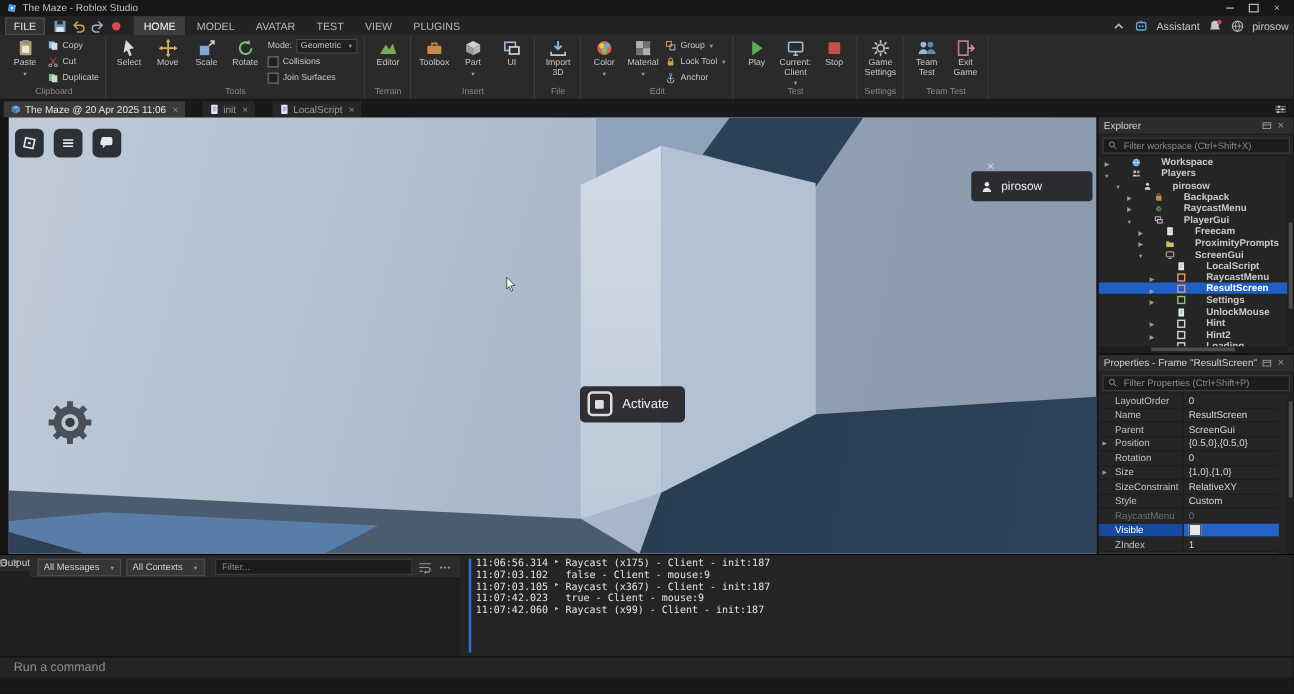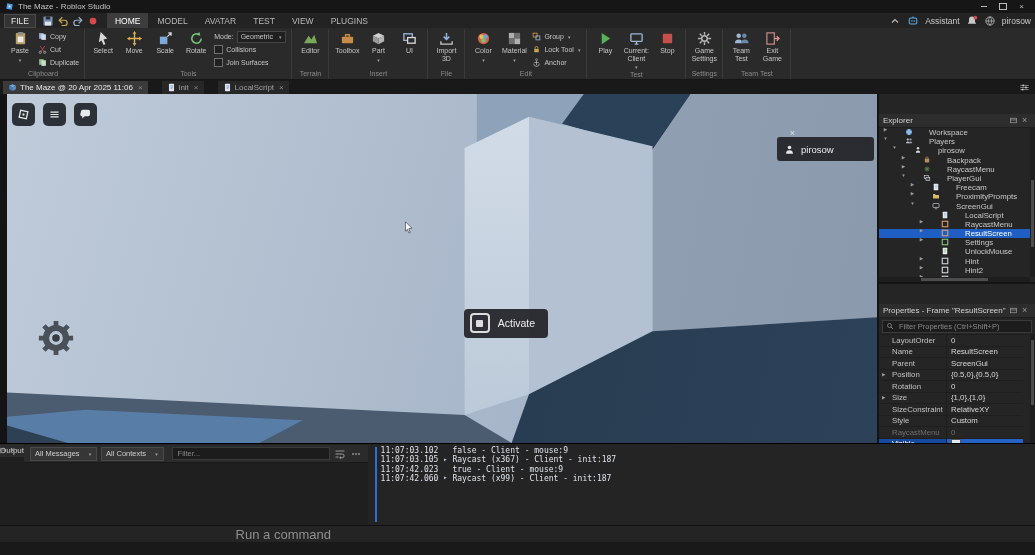--- a/index.html
+++ b/index.html
@@ -81,31 +81,31 @@
   .badge{position:absolute;right:3px;top:43px;width:90px;height:24px;background:rgba(36,36,40,.93);border-radius:3px;
          display:flex;align-items:center;gap:6px;padding-left:7px;}
   .bicon{width:11px;height:11px;display:inline-flex;}
   .blabel{color:#ececec;font-size:9.5px;}
   .badge-close{position:absolute;right:82px;top:34px;color:#e2e2e2;font-size:9px;}
   .worldgear{position:absolute;left:30px;top:225px;width:38px;height:38px;display:block;opacity:.95;}
   .worldgear svg{width:100%;height:100%;}
   
   .rightcol{width:156px;display:flex;flex-direction:column;background:#252525;border-left:2px solid #141414;flex:0 0 auto;}
   .panel-h{height:13px;background:#2d2d2d;display:flex;align-items:center;padding:0 4px;font-size:8px;color:#d4d4d4;
-           border-bottom:1px solid #1e1e1e;flex:0 0 auto;white-space:nowrap;overflow:hidden;margin-top:20px;}
+           border-bottom:1px solid #1e1e1e;flex:0 0 auto;white-space:nowrap;overflow:hidden;}
   .ph-icons{margin-left:auto;display:flex;gap:4px;align-items:center;color:#9a9a9a;}
   .phic{width:9px;height:9px;display:inline-flex;font-size:9px;line-height:9px;color:#9a9a9a;}
   .searchrow{height:14px;display:flex;align-items:center;padding:1px 3px;border-bottom:1px solid #1e1e1e;flex:0 0 auto;}
   .searchbox{flex:1;display:flex;align-items:center;gap:3px;background:#1c1c1c;border:1px solid #3a3a3a;height:11px;padding:0 3px;}
   .searchbox input{flex:1;background:transparent;border:0;outline:0;color:#cfcfcf;font-size:7.5px;font-family:inherit;min-width:0;}
   .searchbox input::placeholder{color:#8a8a8a;}
   .sic{width:8px;height:8px;display:inline-flex;flex:0 0 auto;}
   .explorer{height:188px;display:flex;flex-direction:column;flex:0 0 auto;}
   .tree{flex:1;position:relative;overflow:hidden;background:#252525;padding-right:5px;}
-  .trow{display:flex;align-items:flex-start;gap:16px;height:9.2px;color:#c9c9c9;font-size:7.8px;white-space:nowrap;}
+  .trow{display:flex;align-items:flex-end;gap:16px;height:9.2px;color:#c9c9c9;font-size:7.8px;white-space:nowrap;font-weight:bold;}
   .trow.sel{background:#1f5fc4;color:#fff;}
   .arr{width:7px;flex:0 0 auto;font-size:4.5px;color:#9a9a9a;text-align:center;line-height:1;}
   .ticon{width:8px;height:8px;flex:0 0 auto;display:inline-flex;}
   .vsb{position:absolute;right:0;top:0;bottom:5px;width:5px;background:#1e1e1e;}
   .vsb .thumb{position:absolute;left:1px;right:1px;background:#4d4d4d;}
   .hsb{position:absolute;left:0;right:5px;bottom:0;height:5px;background:#1e1e1e;}
   .hsb .thumb{position:absolute;top:1px;bottom:1px;background:#4d4d4d;}
   .props{flex:1;display:flex;flex-direction:column;border-top:2px solid #141414;min-height:0;}
   .pgrid{flex:1;overflow:hidden;position:relative;background:#252525;padding-right:12px;}
   .prow{display:grid;grid-template-columns:68px 1fr;height:10.5px;border-bottom:1px solid #1e1e1e;font-size:7.8px;}
@@ -131,21 +131,21 @@
   .spacer{flex:1;}
   .filterbox{flex:0 0 150px;height:11px;}
   .logs{flex:1;background:#242424;position:relative;padding:2px 0 0 13px;
         font-family:"DejaVu Sans Mono",monospace;font-size:8px;color:#dfe5ec;}
   .logbar{position:absolute;left:7px;top:3px;bottom:3px;width:2px;background:#2e6fd6;}
   .lrow{height:9.3px;display:flex;align-items:center;gap:4px;white-space:nowrap;}
   .lexp{width:6px;font-size:4.5px;color:#b9c4d3;text-align:center;line-height:1;}
   
   .cmd{height:30px;display:flex;flex-direction:column;flex:0 0 auto;}
   .cmdrow{height:16px;background:#242424;display:flex;align-items:center;padding-left:9px;border-top:1px solid #101010;}
-  .cmdrow input{background:transparent;border:0;outline:0;color:#bdbdbd;font-size:13px;width:320px;font-family:inherit;text-align:right;}
+  .cmdrow input{background:transparent;border:0;outline:0;color:#bdbdbd;font-size:10px;width:320px;font-family:inherit;}
   .cmdrow input::placeholder{color:#8f8f8f;}
   .cmdfoot{flex:1;background:#191919;}
 </style>
 </head>
 <body>
 
 <div class="app">
 
   <div class="titlebar">
     <span class="tb-icon" data-icon="app-icon">
@@ -693,20 +693,31 @@
           <span>Explorer</span>
           <span class="ph-icons">
             <span class="phic" data-icon="dock-icon">
                 <svg viewBox="0 0 16 16" xmlns="http://www.w3.org/2000/svg">
                   <rect x="2.5" y="4" width="11" height="8" fill="none" stroke="#9a9a9a" stroke-width="1.3"></rect>
                   <path d="M2.5 7 h11" stroke="#9a9a9a" stroke-width="1.3"></path>
                 </svg>
               </span>
             <span class="phic x-glyph"></span>
           </span>
+        </div>
+        <div class="searchrow">
+          <div class="searchbox">
+            <span class="sic" data-icon="search-icon">
+                <svg viewBox="0 0 16 16" xmlns="http://www.w3.org/2000/svg">
+                  <circle cx="7" cy="7" r="4" fill="none" stroke="#9a9a9a" stroke-width="1.4"></circle>
+                  <path d="M10 10 L14 14" stroke="#9a9a9a" stroke-width="1.6"></path>
+                </svg>
+              </span>
+            <input placeholder="Filter workspace (Ctrl+Shift+X)" style="">
+          </div>
         </div>
         <div class="tree" id="tree">
           <div class="trow" style="padding-left: 3px;">
               <span class="arr arr-c"></span>
               <span class="ticon">
                 <svg viewBox="0 0 16 16" xmlns="http://www.w3.org/2000/svg">
                   <circle cx="8" cy="8" r="6" fill="#5a9ad8"></circle>
                   <path d="M2 8 h12 M8 2 a9 9 0 0 1 0 12 M8 2 a9 9 0 0 0 0 12" stroke="#dce8f4" fill="none" stroke-width="1"></path>
                 </svg>
               </span>
@@ -1040,20 +1051,25 @@
       <span class="qicon" data-icon="more-icon">
           <svg viewBox="0 0 16 16" xmlns="http://www.w3.org/2000/svg">
             <circle cx="4" cy="8" r="1.2" fill="#9a9a9a"></circle>
             <circle cx="8" cy="8" r="1.2" fill="#9a9a9a"></circle>
             <circle cx="12" cy="8" r="1.2" fill="#9a9a9a"></circle>
           </svg>
         </span>
     </div>
     <div class="logs" id="logs">
       <div class="logbar"></div>
+    <div class="lrow">
+          <span class="ltime">11:06:56.314</span>
+          <span class="lexp arr-c"></span>
+          <span class="lmsg">Raycast (x175)  -  Client - init:187</span>
+        </div>
         <div class="lrow">
           <span class="ltime">11:07:03.102</span>
           <span class="lexp"></span>
           <span class="lmsg">false  -  Client - mouse:9</span>
         </div>
         <div class="lrow">
           <span class="ltime">11:07:03.105</span>
           <span class="lexp arr-c"></span>
           <span class="lmsg">Raycast (x367)  -  Client - init:187</span>
         </div>

